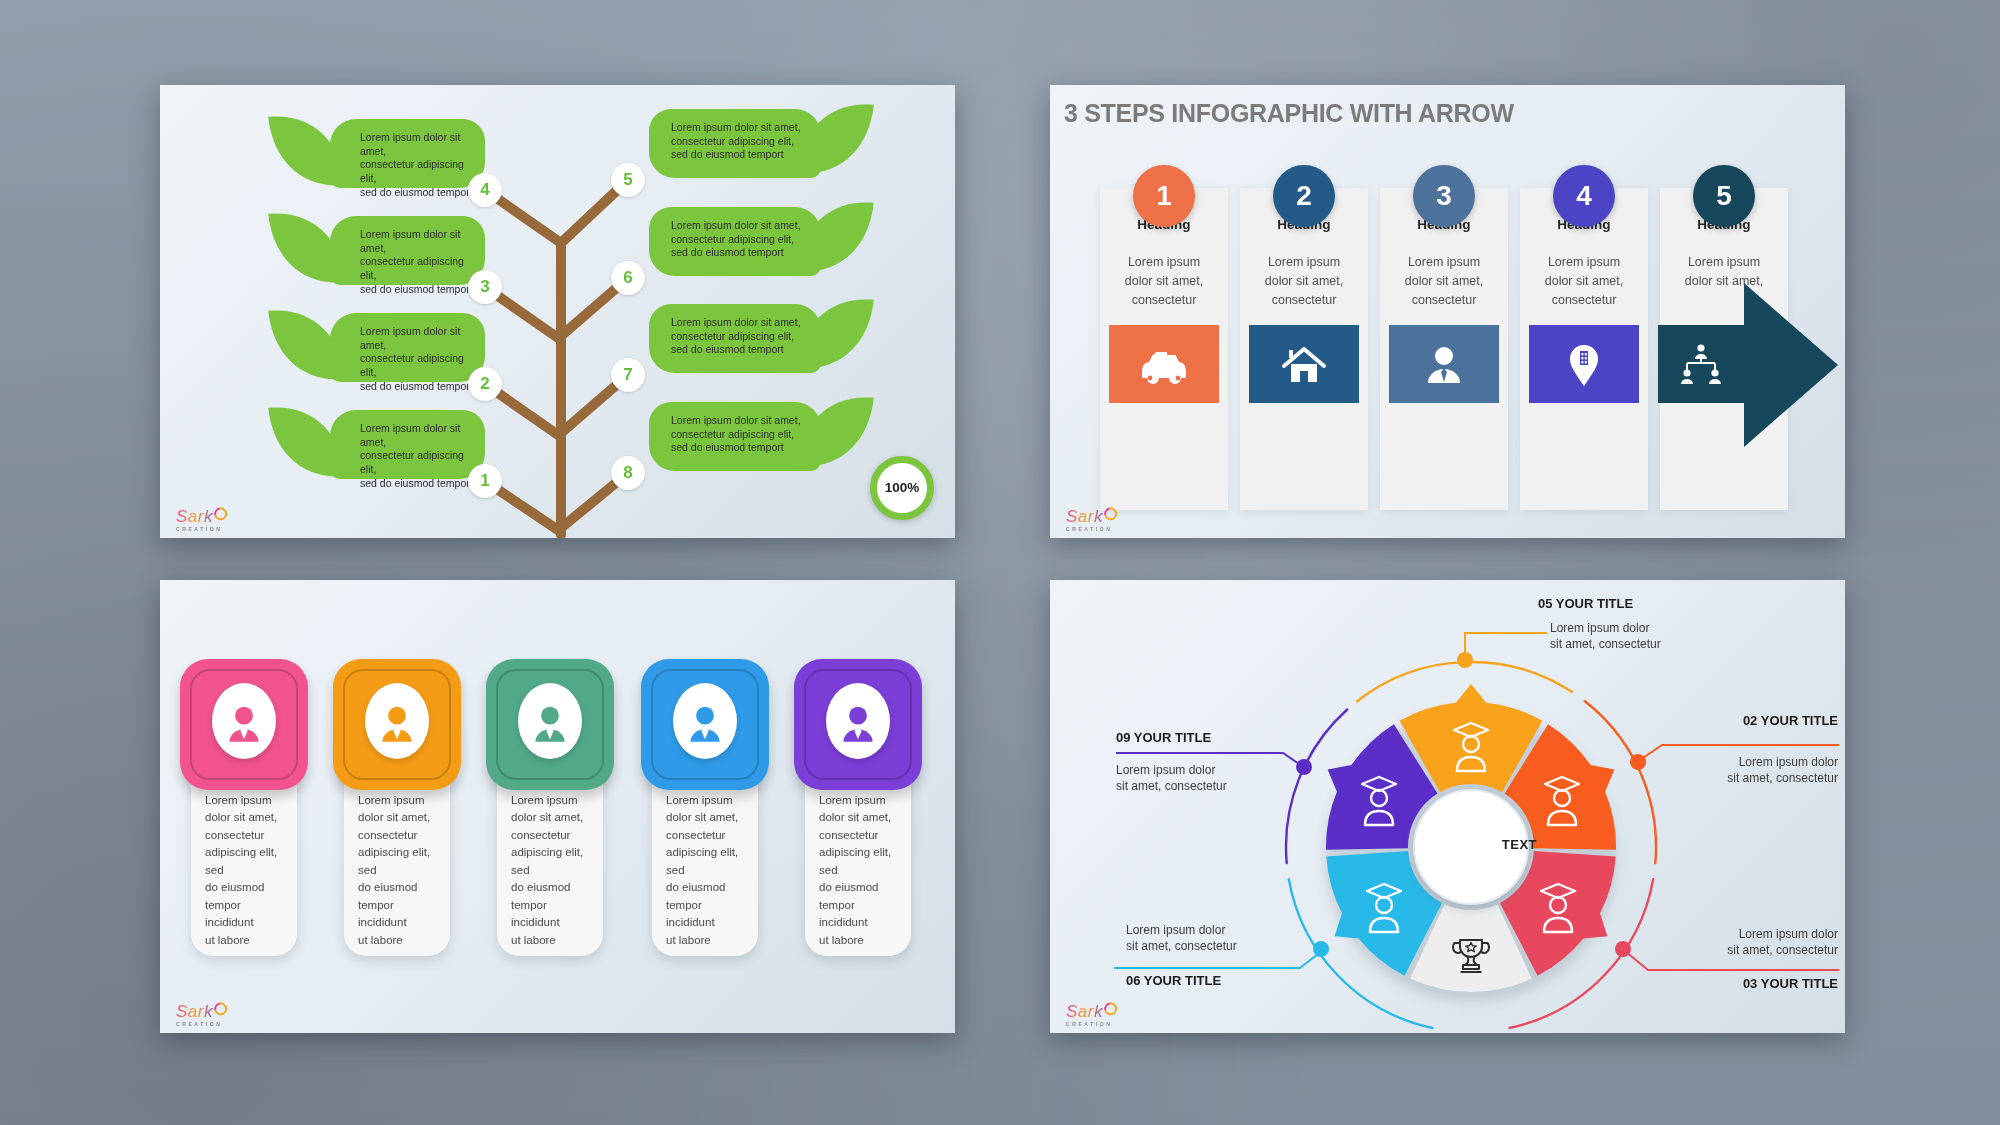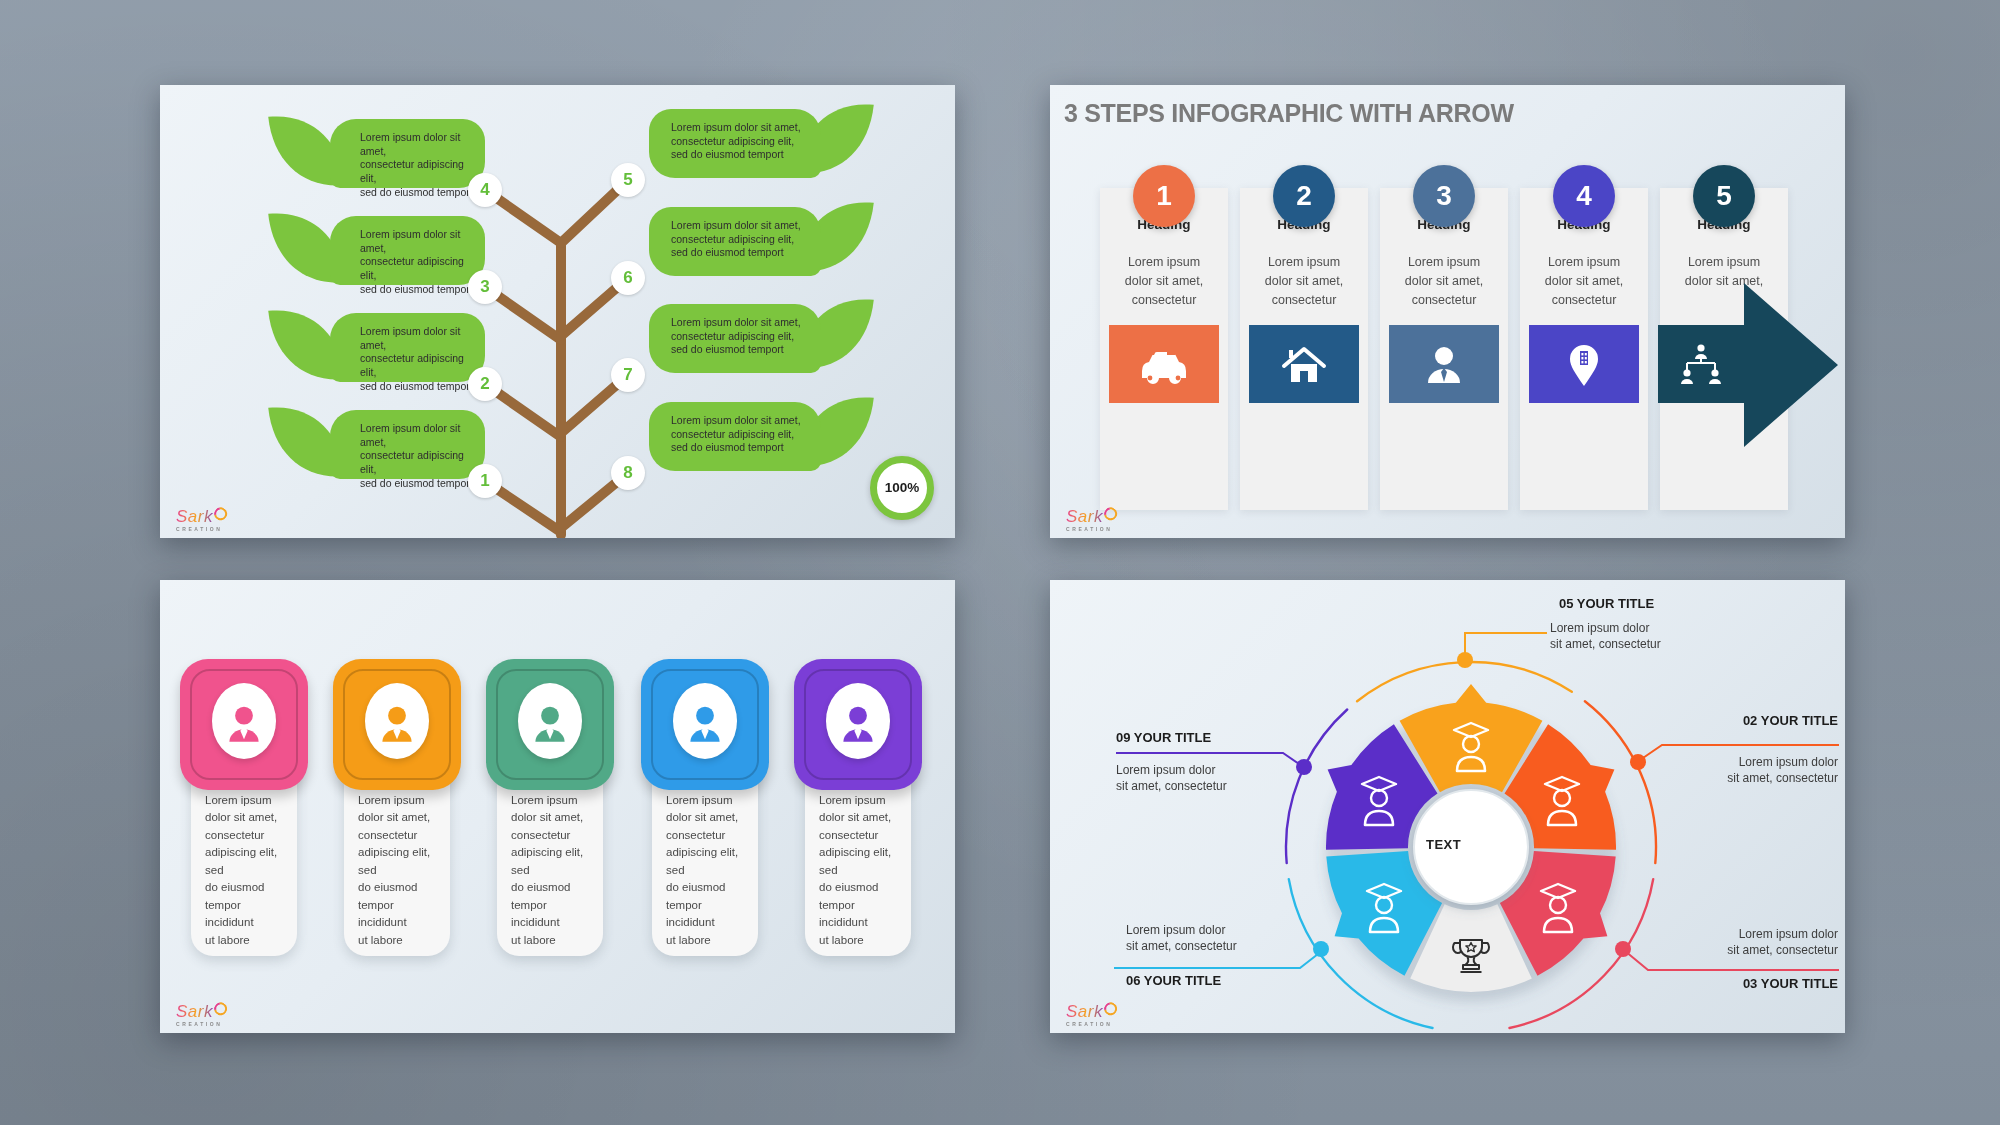--- a/index.html
+++ b/index.html
@@ -94,21 +94,21 @@
   .tab-ellipse{
     position:absolute;left:50%;top:24px;transform:translateX(-50%);
     width:64px;height:76px;border-radius:50%;background:#fff;box-shadow:0 3px 6px rgba(0,0,0,.15);
   }
   .tab-ellipse svg{position:absolute;left:50%;top:54%;transform:translate(-50%,-50%);}
   
   .wheel-label-title{font-size:13px;font-weight:bold;color:#1c1c1c;position:absolute;}
   .wheel-label-body{font-size:12px;line-height:16px;color:#3d3d3d;position:absolute;}
   .right-al{text-align:right;}
   #wheel-center-text{
-    position:absolute;left:376px;top:257px;width:120px;text-align:left;
+    position:absolute;left:367px;top:257px;width:120px;text-align:right;
     font-size:13px;font-weight:bold;letter-spacing:.5px;color:#222;z-index:5;
   }
 </style>
 </head>
 <body>
 
 <div id="bg-texture"></div>
 <div id="bg-ring"></div>
 
 <div class="slide" id="slide-tree">
@@ -477,21 +477,21 @@
       <path d="M11,-13 h5.5 a4.5,5.5 0 0 1 -6.5,8.5"></path>
       <path d="M-3.5,1 q2.5,5 -2.5,8 h12 q-5,-3 -2.5,-8"></path>
       <path d="M-8,9 h16 v4 h-16 z"></path>
         <path d="M-10.5,16 h21"></path>
       <path stroke-width="1.4" d="M0,-13.5 l1.6,3.2 3.5,.3 -2.6,2.3 .8,3.4 -3.3,-1.8 -3.3,1.8 .8,-3.4 -2.6,-2.3 3.5,-.3 z"></path>
     </g>
   </svg>
 
   <div id="wheel-center-text">TEXT</div>
 
-  <div class="wheel-label-title" style="left:509px;top:16px">05 YOUR TITLE</div>
+  <div class="wheel-label-title" style="left:488px;top:16px">05 YOUR TITLE</div>
   <div class="wheel-label-body pre" style="left:500px;top:40px">Lorem ipsum dolor
 sit amet, consectetur</div>
 
   <div class="wheel-label-title" style="left:66px;top:150px">09 YOUR TITLE</div>
   <div class="wheel-label-body pre" style="left:66px;top:182px">Lorem ipsum dolor
 sit amet, consectetur</div>
 
   <div class="wheel-label-title right-al" style="right:7px;top:133px">02 YOUR TITLE</div>
   <div class="wheel-label-body pre right-al" style="right:7px;top:174px">Lorem ipsum dolor
 sit amet, consectetur</div>

